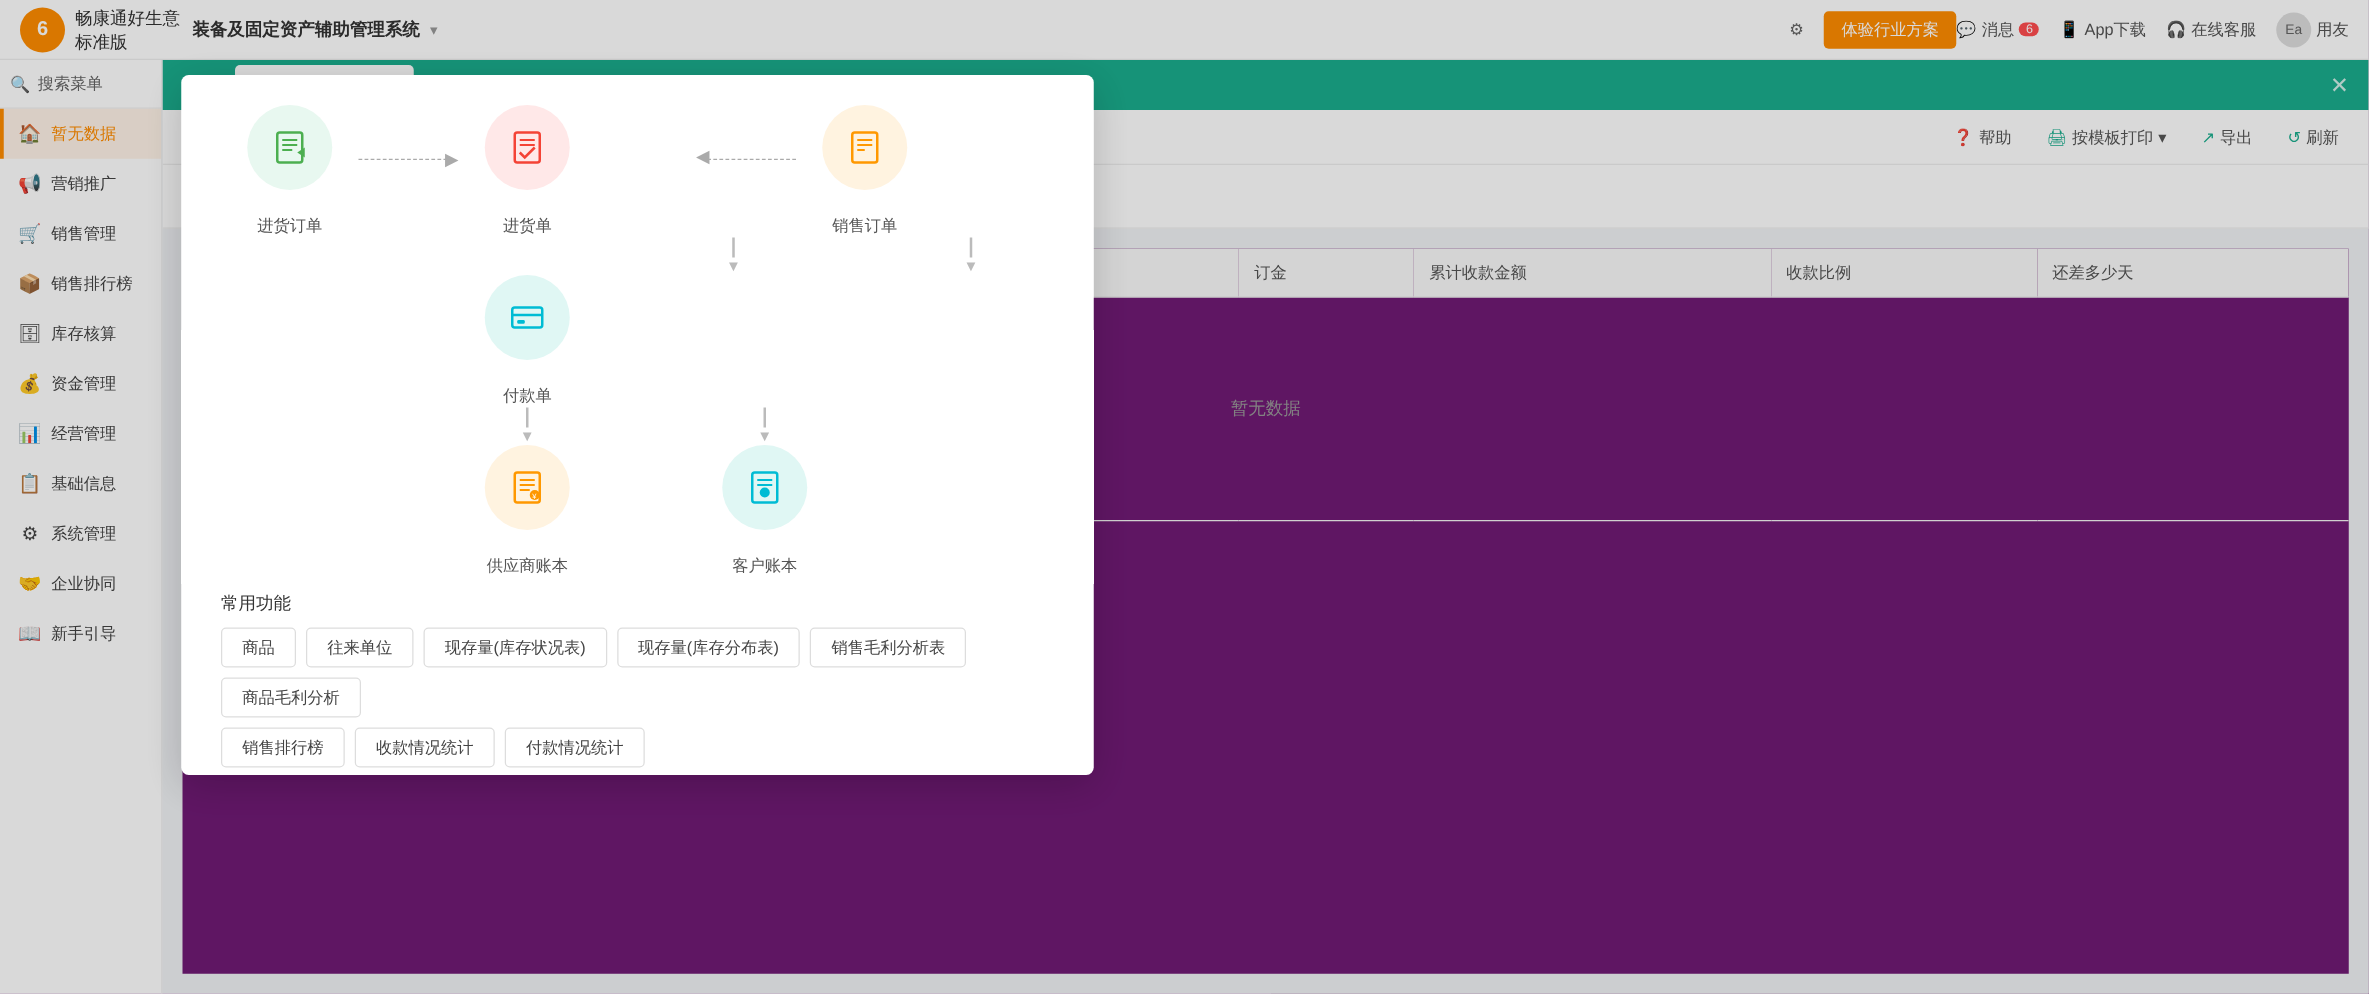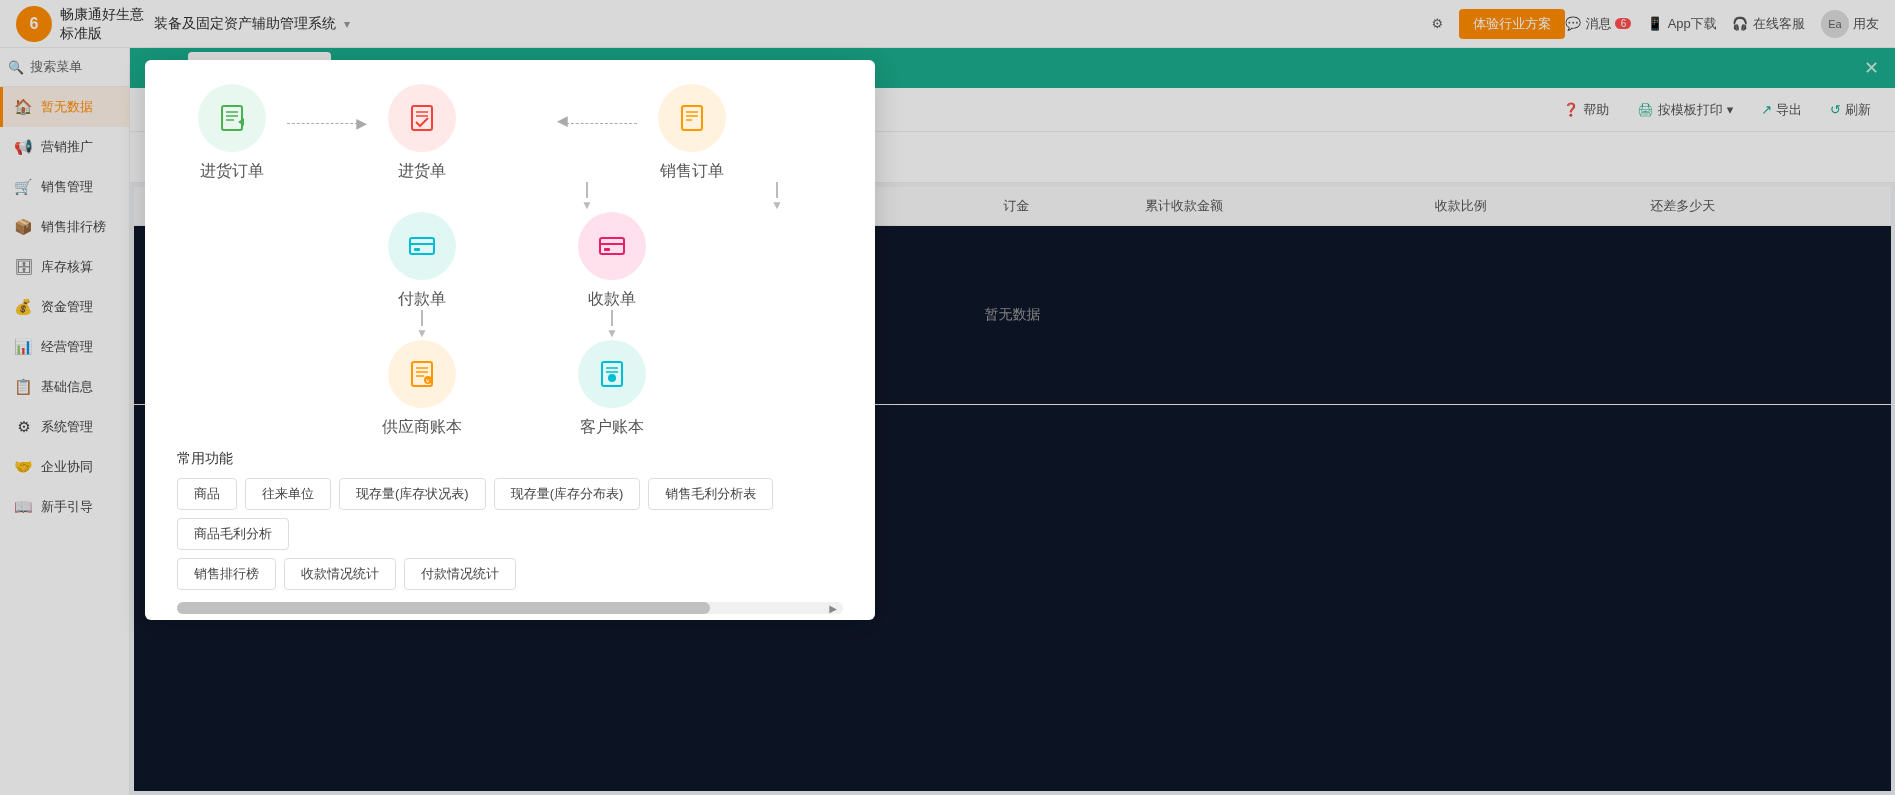--- a/index.html
+++ b/index.html
@@ -10,21 +10,21 @@
     .top-bar { height: 48px; background: #fff; display: flex; align-items: center; padding: 0 16px; border-bottom: 1px solid #eee; flex-shrink: 0; }
     .main-area { display: flex; flex: 1; overflow: hidden; }
     .sidebar { width: 130px; background: #fff; border-right: 1px solid #eee; flex-shrink: 0; overflow-y: auto; }
     .content-area { flex: 1; display: flex; flex-direction: column; overflow: hidden; background: #f0f2f5; }
 
     
     .logo-area { display: flex; align-items: center; gap: 8px; width: 130px; }
     .logo-icon { width: 36px; height: 36px; background: #ff8c00; border-radius: 50%; display: flex; align-items: center; justify-content: center; color: white; font-size: 16px; font-weight: bold; }
     .logo-text { font-size: 14px; color: #333; line-height: 1.3; }
     .system-title { display: flex; align-items: center; gap: 8px; flex: 1; margin-left: 8px; }
-    .system-name { font-size: 14px; color: #333; font-weight: 400; }
+    .system-name { font-size: 14px; color: #333; font-weight: 700; }
     .system-arrow { color: #999; font-size: 12px; }
     .gear-btn { width: 28px; height: 28px; display: flex; align-items: center; justify-content: center; cursor: pointer; color: #666; }
     .trial-btn { background: #ff8c00; color: white; border: none; border-radius: 4px; padding: 6px 14px; font-size: 13px; cursor: pointer; margin-left: 8px; }
     .top-right { display: flex; align-items: center; gap: 16px; margin-left: auto; }
     .top-right-item { display: flex; align-items: center; gap: 4px; color: #555; cursor: pointer; font-size: 13px; }
     .badge { background: #ff4d4f; color: white; border-radius: 8px; font-size: 10px; padding: 0 4px; min-width: 16px; text-align: center; }
     .avatar { width: 28px; height: 28px; background: #ddd; border-radius: 50%; display: flex; align-items: center; justify-content: center; font-size: 11px; color: #666; }
 
     
     .tab-bar { height: 40px; background: #1aad8d; display: flex; align-items: center; padding: 0 0; flex-shrink: 0; }
@@ -49,35 +49,35 @@
     .filter-bar { background: #fff; padding: 10px 16px; display: flex; align-items: center; gap: 12px; border-bottom: 1px solid #eee; flex-shrink: 0; }
     .filter-input { border: 1px solid #ddd; border-radius: 4px; padding: 5px 10px; font-size: 13px; width: 160px; color: #bbb; }
     .filter-date { display: flex; align-items: center; gap: 6px; }
     .filter-date input { border: 1px solid #ddd; border-radius: 4px; padding: 5px 10px; font-size: 13px; width: 130px; color: #bbb; }
     .cal-icon { color: #999; cursor: pointer; }
     .filter-select { border: 1px solid #ddd; border-radius: 4px; padding: 5px 10px; font-size: 13px; width: 160px; color: #bbb; appearance: none; background: white; }
     .query-btn { background: #ff8c00; color: white; border: none; border-radius: 4px; padding: 6px 20px; cursor: pointer; font-size: 13px; }
     .setting-btn { border: 1px solid #ff8c00; color: #ff8c00; background: white; border-radius: 4px; padding: 5px 14px; cursor: pointer; font-size: 13px; }
     .more-conditions { color: #1aad8d; cursor: pointer; font-size: 13px; }
 
-    .table-container { flex: 1; background: #0f172a; overflow: auto; margin: 4px; }
+    .table-container { flex: 1; background: #701a75; overflow: auto; margin: 16px; }
     table { width: 100%; border-collapse: collapse; font-size: 13px; }
     th { background: #fafafa; border-bottom: 1px solid #eee; padding: 10px 12px; text-align: left; color: #555; font-weight: 500; white-space: nowrap; }
     td { padding: 10px 12px; border-bottom: 1px solid #f5f5f5; color: #333; white-space: nowrap; }
     .no-data { text-align: center; padding: 80px; color: #999; font-size: 14px; }
 
     
     .modal-overlay { position: fixed; top: 0; left: 0; right: 0; bottom: 0; background: rgba(0,0,0,0.15); z-index: 100; display: flex; align-items: flex-start; justify-content: flex-start; padding-top: 60px; padding-left: 145px; }
     .modal-box { background: white; border-radius: 6px; width: 730px; max-height: 560px; overflow-y: auto; box-shadow: 0 8px 32px rgba(0,0,0,0.18); padding: 24px 32px 16px; position: relative; }
 
     
     .workflow { display: flex; flex-direction: column; gap: 0; }
     .wf-node { display: flex; flex-direction: column; align-items: center; width: 110px; }
     .wf-circle { width: 68px; height: 68px; border-radius: 50%; display: flex; align-items: center; justify-content: center; font-size: 26px; }
-    .wf-label { font-size: 16px; color: #555; margin-top: 9px; text-align: center; }
+    .wf-label { font-size: 13px; color: #555; margin-top: 20px; text-align: center; }
     .wf-arrow-h { display: flex; align-items: center; width: 80px; padding-bottom: 20px; }
     .wf-arrow-h .line { flex: 1; border-top: 1.5px dashed #aaa; }
     .wf-arrow-h .arrow { color: #aaa; font-size: 14px; margin-left: -2px; }
 
     .wf-green { background: #e8f8f0; }
     .wf-red { background: #ffe8e8; }
     .wf-purple { background: #f0eaff; }
     .wf-orange { background: #fff3e0; }
     .wf-teal { background: #e0f7f4; }
     .wf-pink { background: #ffe0ec; }
@@ -347,30 +347,20 @@
             <svg width="32" height="32" viewBox="0 0 32 32">
                 <rect x="4" y="8" width="24" height="16" rx="2" fill="none" stroke="#00bcd4" stroke-width="2"></rect>
                 <line x1="4" y1="14" x2="28" y2="14" stroke="#00bcd4" stroke-width="2"></line>
                 <rect x="8" y="18" width="6" height="3" rx="1" fill="#00bcd4"></rect>
               </svg>
           </div>
           <span class="wf-label">付款单</span>
         </div>
         <div style="width:80px;"></div>
 
-        <div class="wf-node">
-          <div class="wf-circle wf-pink">
-            <svg width="32" height="32" viewBox="0 0 32 32">
-                <rect x="4" y="8" width="24" height="16" rx="2" fill="none" stroke="#e91e63" stroke-width="2"></rect>
-                <line x1="4" y1="14" x2="28" y2="14" stroke="#e91e63" stroke-width="2"></line>
-                <rect x="8" y="18" width="6" height="3" rx="1" fill="#e91e63"></rect>
-              </svg>
-          </div>
-          <span class="wf-label">收款单</span>
-        </div>
       </div>
 
       <div style="display:flex; align-items:flex-start; gap:0; margin-bottom:0; margin-left:0px;">
         <div style="width:110px;"></div>
         <div style="width:80px;"></div>
 
         <div style="width:110px; display:flex; flex-direction:column; align-items:center; height:30px;">
           <div style="width:2px; flex:1; background:#bbb;"></div>
           <div style="color:#bbb; font-size:12px;">▼</div>
         </div>

